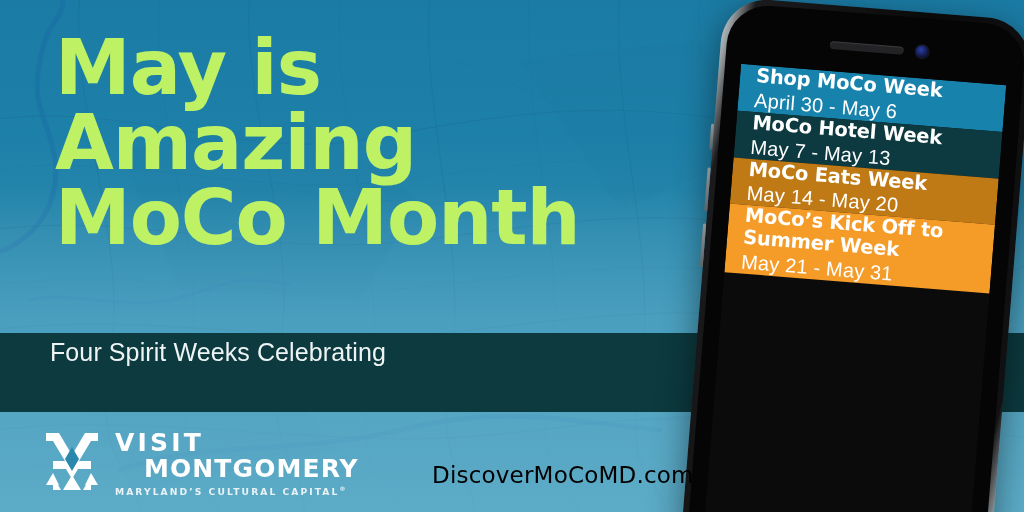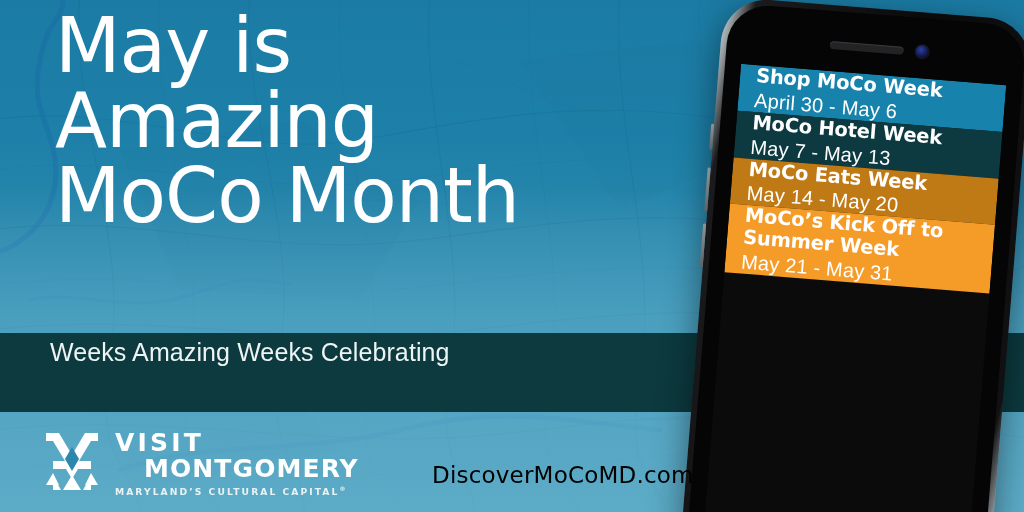--- a/index.html
+++ b/index.html
@@ -34,25 +34,25 @@
   }
   .map-svg { position:absolute; inset:0; width:100%; height:100%; opacity:.40; }
   .map-svg .road { fill:none; stroke:#1a5f84; stroke-width:1.1; opacity:.55; }
   .map-svg .road-thin { fill:none; stroke:#1d6a8e; stroke-width:.7; opacity:.45; }
   .map-svg .river { fill:none; stroke:#1558a8; stroke-width:5; opacity:.55; stroke-linecap:round; }
   .map-svg .river2 { fill:none; stroke:#2163b4; stroke-width:3; opacity:.45; stroke-linecap:round; }
   .map-svg .patch { fill:#1d6d92; opacity:.22; }
 
   
   .headline {
-    position:absolute; left:55px; top:8px;
+    position:absolute; left:55px; top:30px;
     width:640px;
-    color:#ffffff;
-    font-family:"DejaVu Sans", sans-serif;
-    font-weight:normal;
+    color:#bef264;
+    font-family:"DejaVu Sans", sans-serif;
+    font-weight:bold;
     font-size:76px;
     line-height:.99;
     letter-spacing:-1px;
     text-rendering:optimizeLegibility;
   }
   .headline .hl-line { display:block; white-space:nowrap; }
 
   
   .teal-band {
     position:absolute; left:0; top:333px;
@@ -221,21 +221,21 @@
   <div class="bg-maplight"></div>
 
   <h1 class="headline">
     <span class="hl-line">May is</span>
     <span class="hl-line">Amazing</span>
     <span class="hl-line">MoCo Month</span>
   </h1>
 
   <div class="teal-band"></div>
   <div class="band-text">
-    <span>Weeks Amazing Weeks Celebrating</span>
+    <span>Four Spirit Weeks Celebrating</span>
   </div>
 
   <div class="logo-lockup">
     <svg class="logo-mark" viewBox="0 0 58 62">
       <g fill="#ffffff">
         <path d="M4 2 L17 2 L29 22 L41 2 L54 2 L47 2 L47 8 L36 27 L44 27 L29 50 L14 27 L22 27 L11 8 L11 2 Z" opacity="0"></path>
         <path d="M3 1 L16 1 L29 23 L42 1 L55 1 L55 9 L48 9 L36 29 L48 29 L48 37 L35 37 L29 47 L23 37 L10 37 L10 29 L22 29 L10 9 L3 9 Z"></path>
         <path d="M29 15 L36 27 L29 39 L22 27 Z" fill="#2a88ad"></path>
         <path d="M3 53 L10 41 L16 53 Z"></path>
         <path d="M42 53 L48 41 L55 53 Z"></path>

